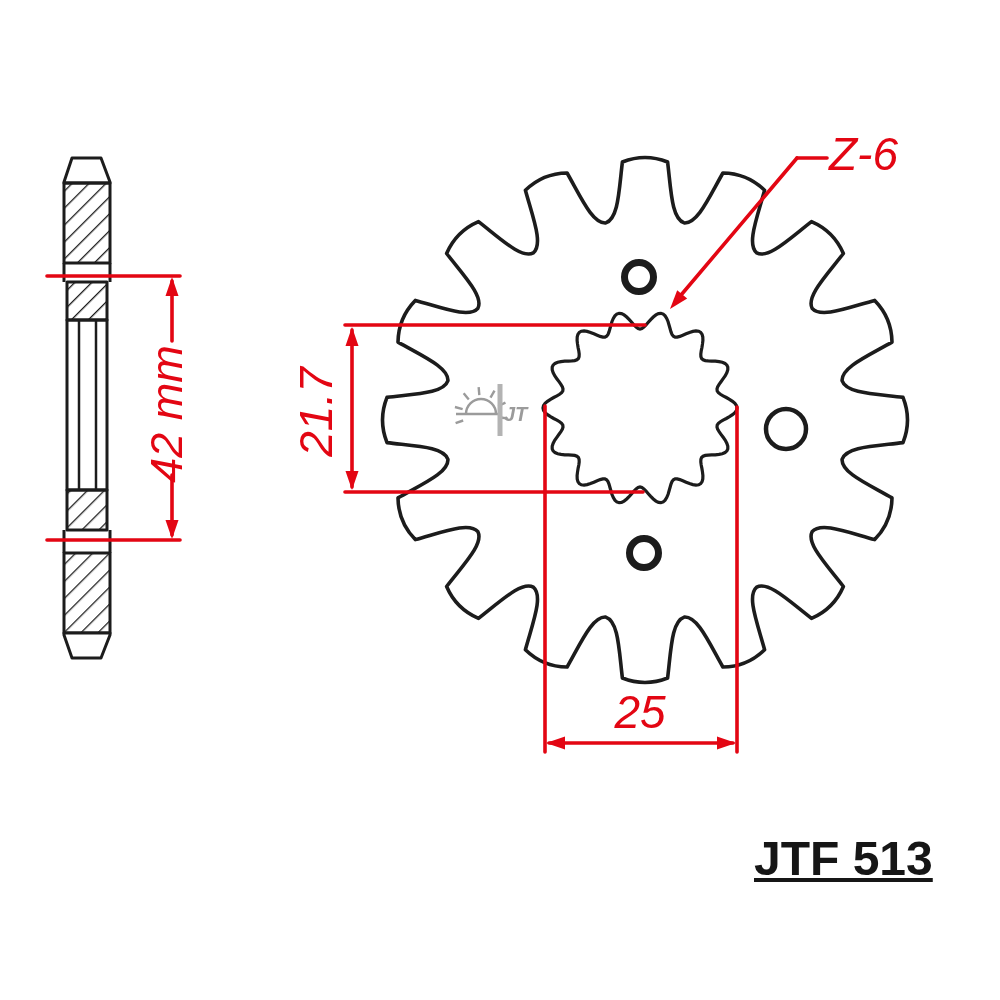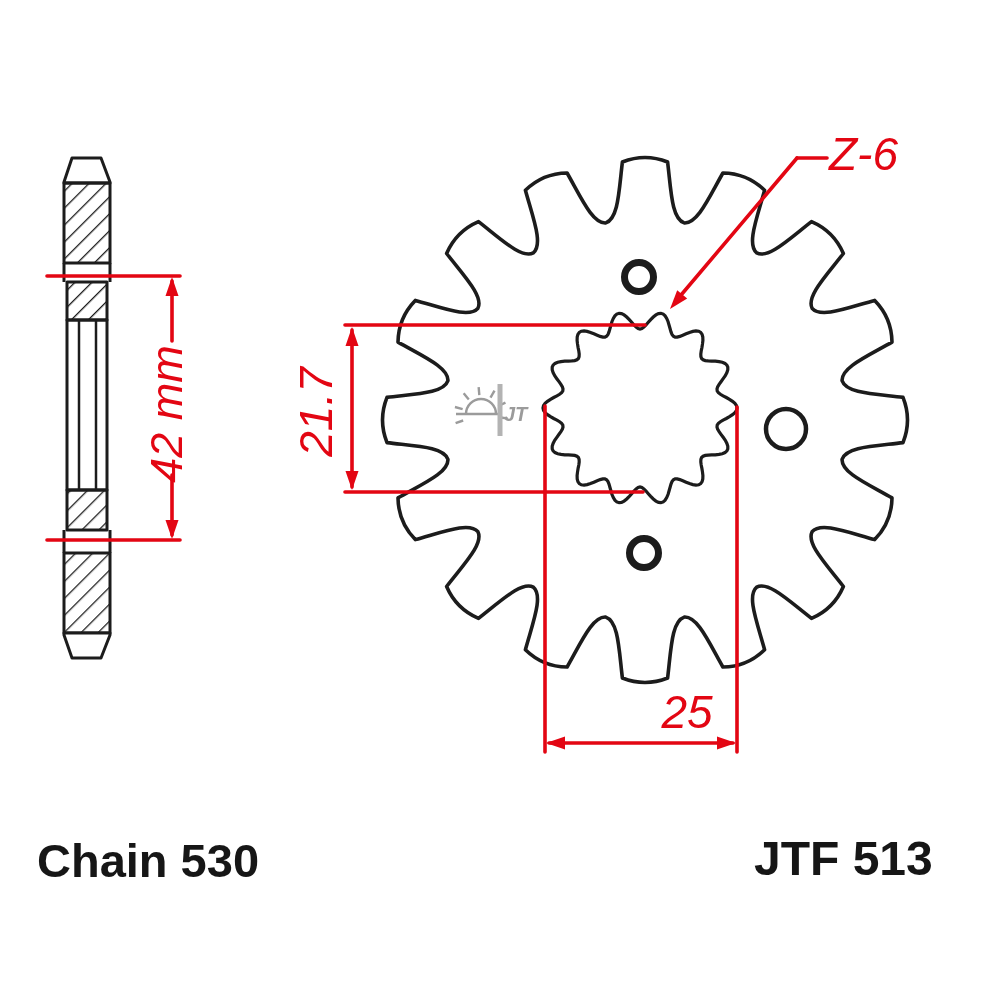--- a/index.html
+++ b/index.html
@@ -6,21 +6,21 @@
   #stage{
     position:relative;width:1000px;height:1000px;background:#fff;overflow:hidden;
     font-family:"Liberation Sans", sans-serif;
   }
   #cad{position:absolute;left:0;top:0;}
   .lbl{position:absolute;white-space:nowrap;line-height:1;}
   .dim{
     color:#e30613;font-style:italic;font-size:46px;font-weight:500;
   }
   .dim.rot{transform:translate(-50%,-50%) rotate(-90deg);}
-  .dim.ctr{transform:translate(-50%,-50%);margin-left:47px;}
+  .dim.ctr{transform:translate(-50%,-50%);}
   .blk{color:#161616;font-weight:700;}
 </style>
 </head>
 <body>
 
 <div id="stage">
 
   <svg id="cad" width="1000" height="1000" viewBox="0 0 1000 1000">
       <defs>
         <pattern id="h" width="12" height="12" patternUnits="userSpaceOnUse" patternTransform="rotate(45)">
@@ -86,16 +86,15 @@
     </svg>
 
   <div class="lbl dim" style="left:829px;top:131px;">Z-6</div>
 
   <div class="lbl dim rot" style="left:316px;top:412px;">21.7</div>
 
   <div class="lbl dim ctr" style="left:640px;top:712px;">25</div>
 
   <div class="lbl dim rot" style="left:166px;top:414px;font-size:45px;">42 mm</div>
 
-  <div class="lbl blk" style="left:37px;top:837px;font-size:47px;">Chain 530</div>
 
-  <div class="lbl blk" style="left:754px;top:835px;font-size:48px;">JTF 513</div>
+  <div class="lbl blk" style="left:754px;top:835px;font-size:48px;text-decoration:underline;">JTF 513</div>
 </div>
 
 </body></html>

